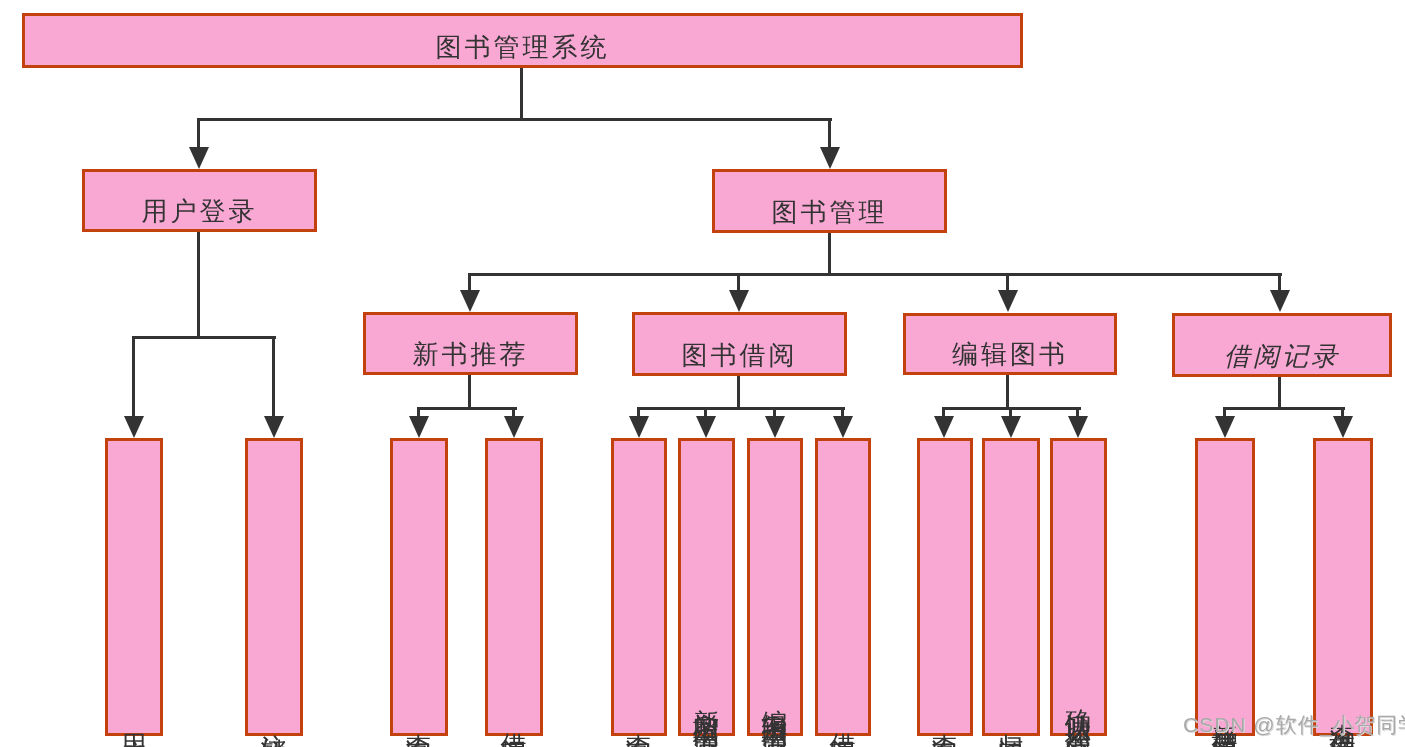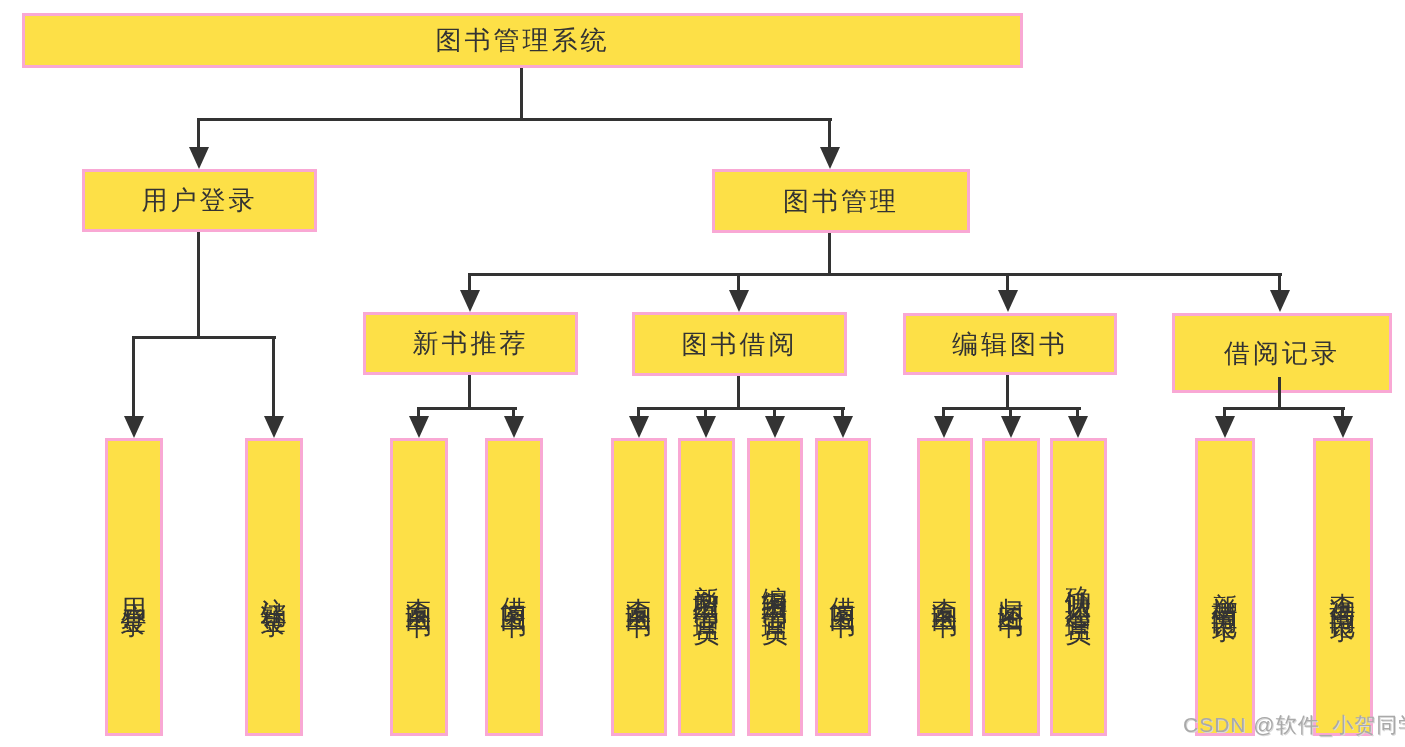--- a/index.html
+++ b/index.html
@@ -1,22 +1,22 @@
 <!DOCTYPE html>
 <html><head>
 <meta charset="utf-8">
 <style>
   html,body { margin:0; padding:0; background:#ffffff; }
   .canvas {
     position:relative; width:1405px; height:747px; background:#ffffff;
     font-family:"Liberation Sans", sans-serif; color:#333333; overflow:hidden;
   }
   .box {
-    position:absolute; border:3px solid #f9a8d4; background:#fde047;
-    box-sizing:border-box; display:flex; align-items:center; justify-content:center;
+    position:absolute; border:3px solid #c2410c; background:#f9a8d4;
+    box-sizing:border-box; display:flex; align-items:flex-end; justify-content:center;
     font-size:26px; letter-spacing:3px; white-space:nowrap;
   }
   .leaf { position:absolute; top:438px; height:298px; }
   .vtext {
     writing-mode:vertical-rl; text-orientation:mixed;
     font-size:26px; letter-spacing:5px; line-height:1; white-space:nowrap;
   }
   .hline, .vline { position:absolute; background:#333333; }
   .arrow {
     position:absolute; width:0; height:0;
@@ -40,21 +40,21 @@
   <div class="vline" style="left:520px; top:68px; width:3px; height:50px;"></div>
   <div class="hline" style="left:197px; top:118px; width:635px; height:3px;"></div>
   <div class="vline" style="left:197px; top:118px; width:3px; height:31px;"></div>
   <div class="arrow" style="left:189px; top:147px;"></div>
   <div class="vline" style="left:828px; top:118px; width:3px; height:31px;"></div>
   <div class="arrow" style="left:820px; top:147px;"></div>
 
   <div class="box" style="left:82px; top:169px; width:235px; height:63px;">
     <span>用户登录</span>
   </div>
-  <div class="box" style="left:712px; top:169px; width:258px; height:64px;">
+  <div class="box" style="left:712px; top:169px; width:235px; height:64px;">
     <span>图书管理</span>
   </div>
 
   <div class="vline" style="left:197px; top:232px; width:3px; height:107px;"></div>
   <div class="hline" style="left:132px; top:336px; width:144px; height:3px;"></div>
   <div class="vline" style="left:132px; top:336px; width:3px; height:82px;"></div>
   <div class="arrow" style="left:124px; top:416px;"></div>
   <div class="vline" style="left:272px; top:336px; width:3px; height:82px;"></div>
   <div class="arrow" style="left:264px; top:416px;"></div>
 
@@ -71,21 +71,21 @@
 
   <div class="box" style="left:363px; top:312px; width:215px; height:63px;">
     <span>新书推荐</span>
   </div>
   <div class="box" style="left:632px; top:312px; width:215px; height:64px;">
     <span>图书借阅</span>
   </div>
   <div class="box" style="left:903px; top:313px; width:214px; height:62px;">
     <span>编辑图书</span>
   </div>
-  <div class="box" style="left:1172px; top:313px; width:220px; height:80px;">
+  <div class="box" style="left:1172px; top:313px; width:220px; height:64px;font-style:italic;">
     <span>借阅记录</span>
   </div>
 
   <div class="vline" style="left:468px; top:375px; width:3px; height:35px;"></div>
   <div class="hline" style="left:417px; top:407px; width:100px; height:3px;"></div>
   <div class="vline" style="left:417px; top:407px; width:3px; height:11px;"></div>
   <div class="arrow" style="left:409px; top:416px;"></div>
   <div class="vline" style="left:512px; top:407px; width:3px; height:11px;"></div>
   <div class="arrow" style="left:504px; top:416px;"></div>
 

